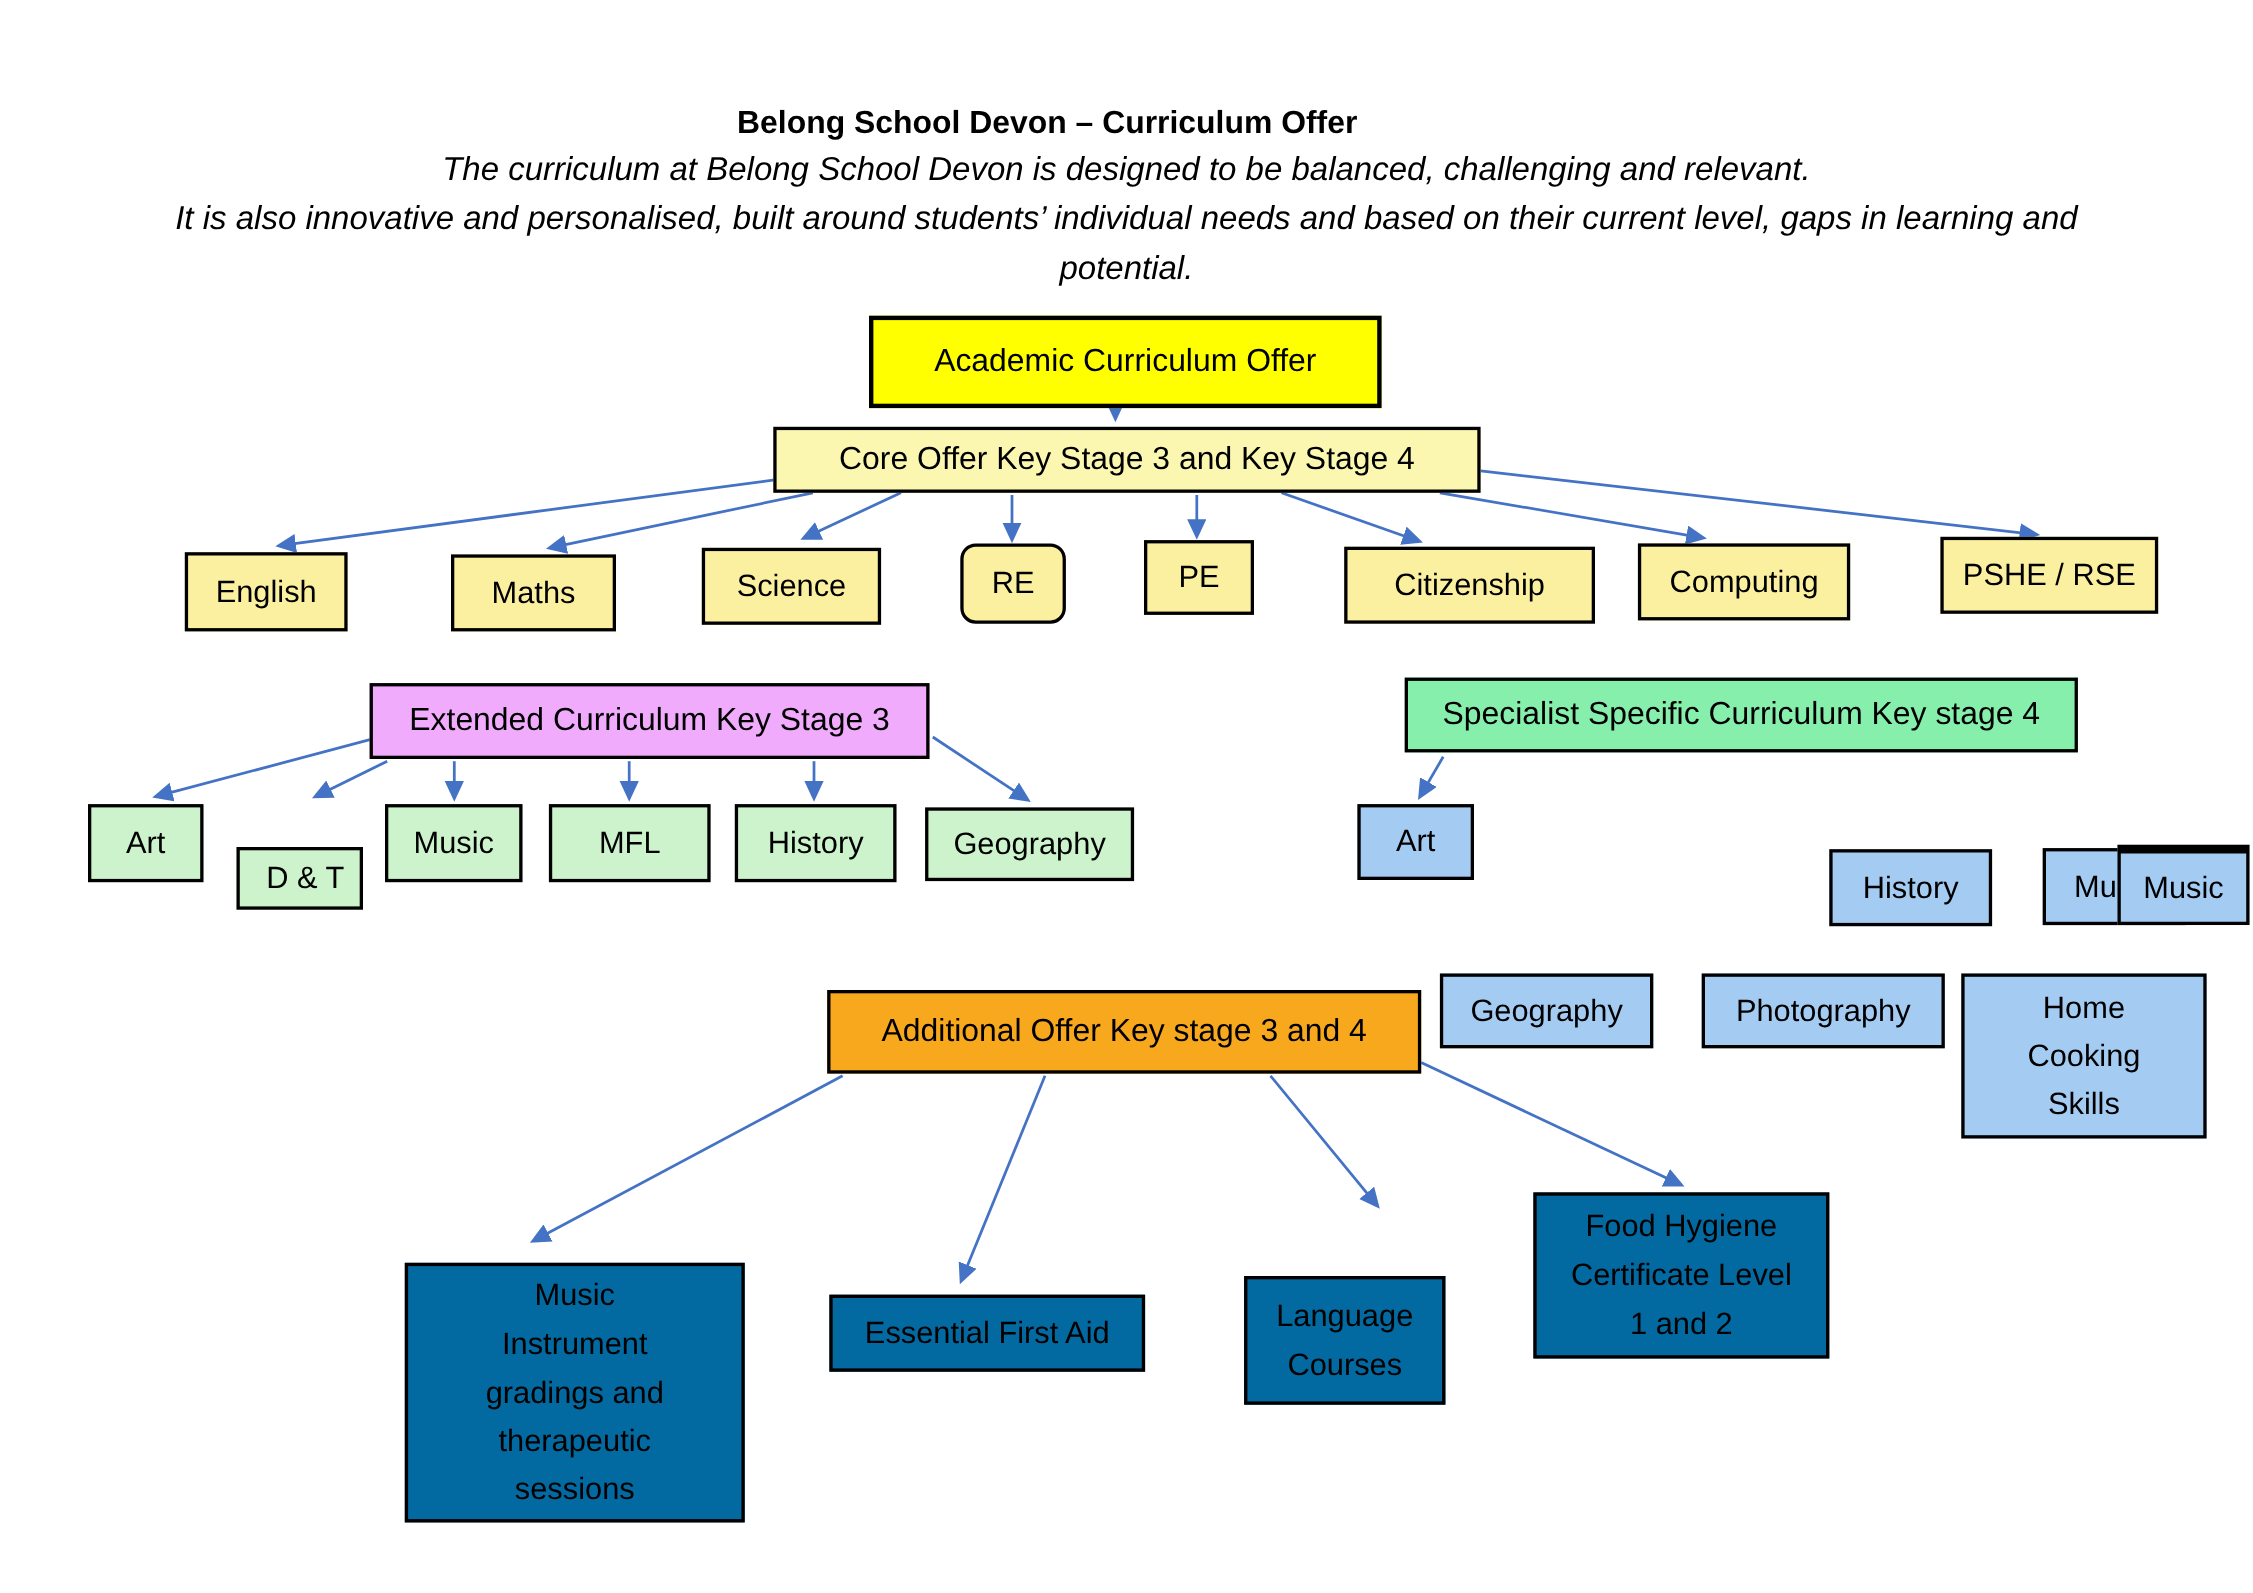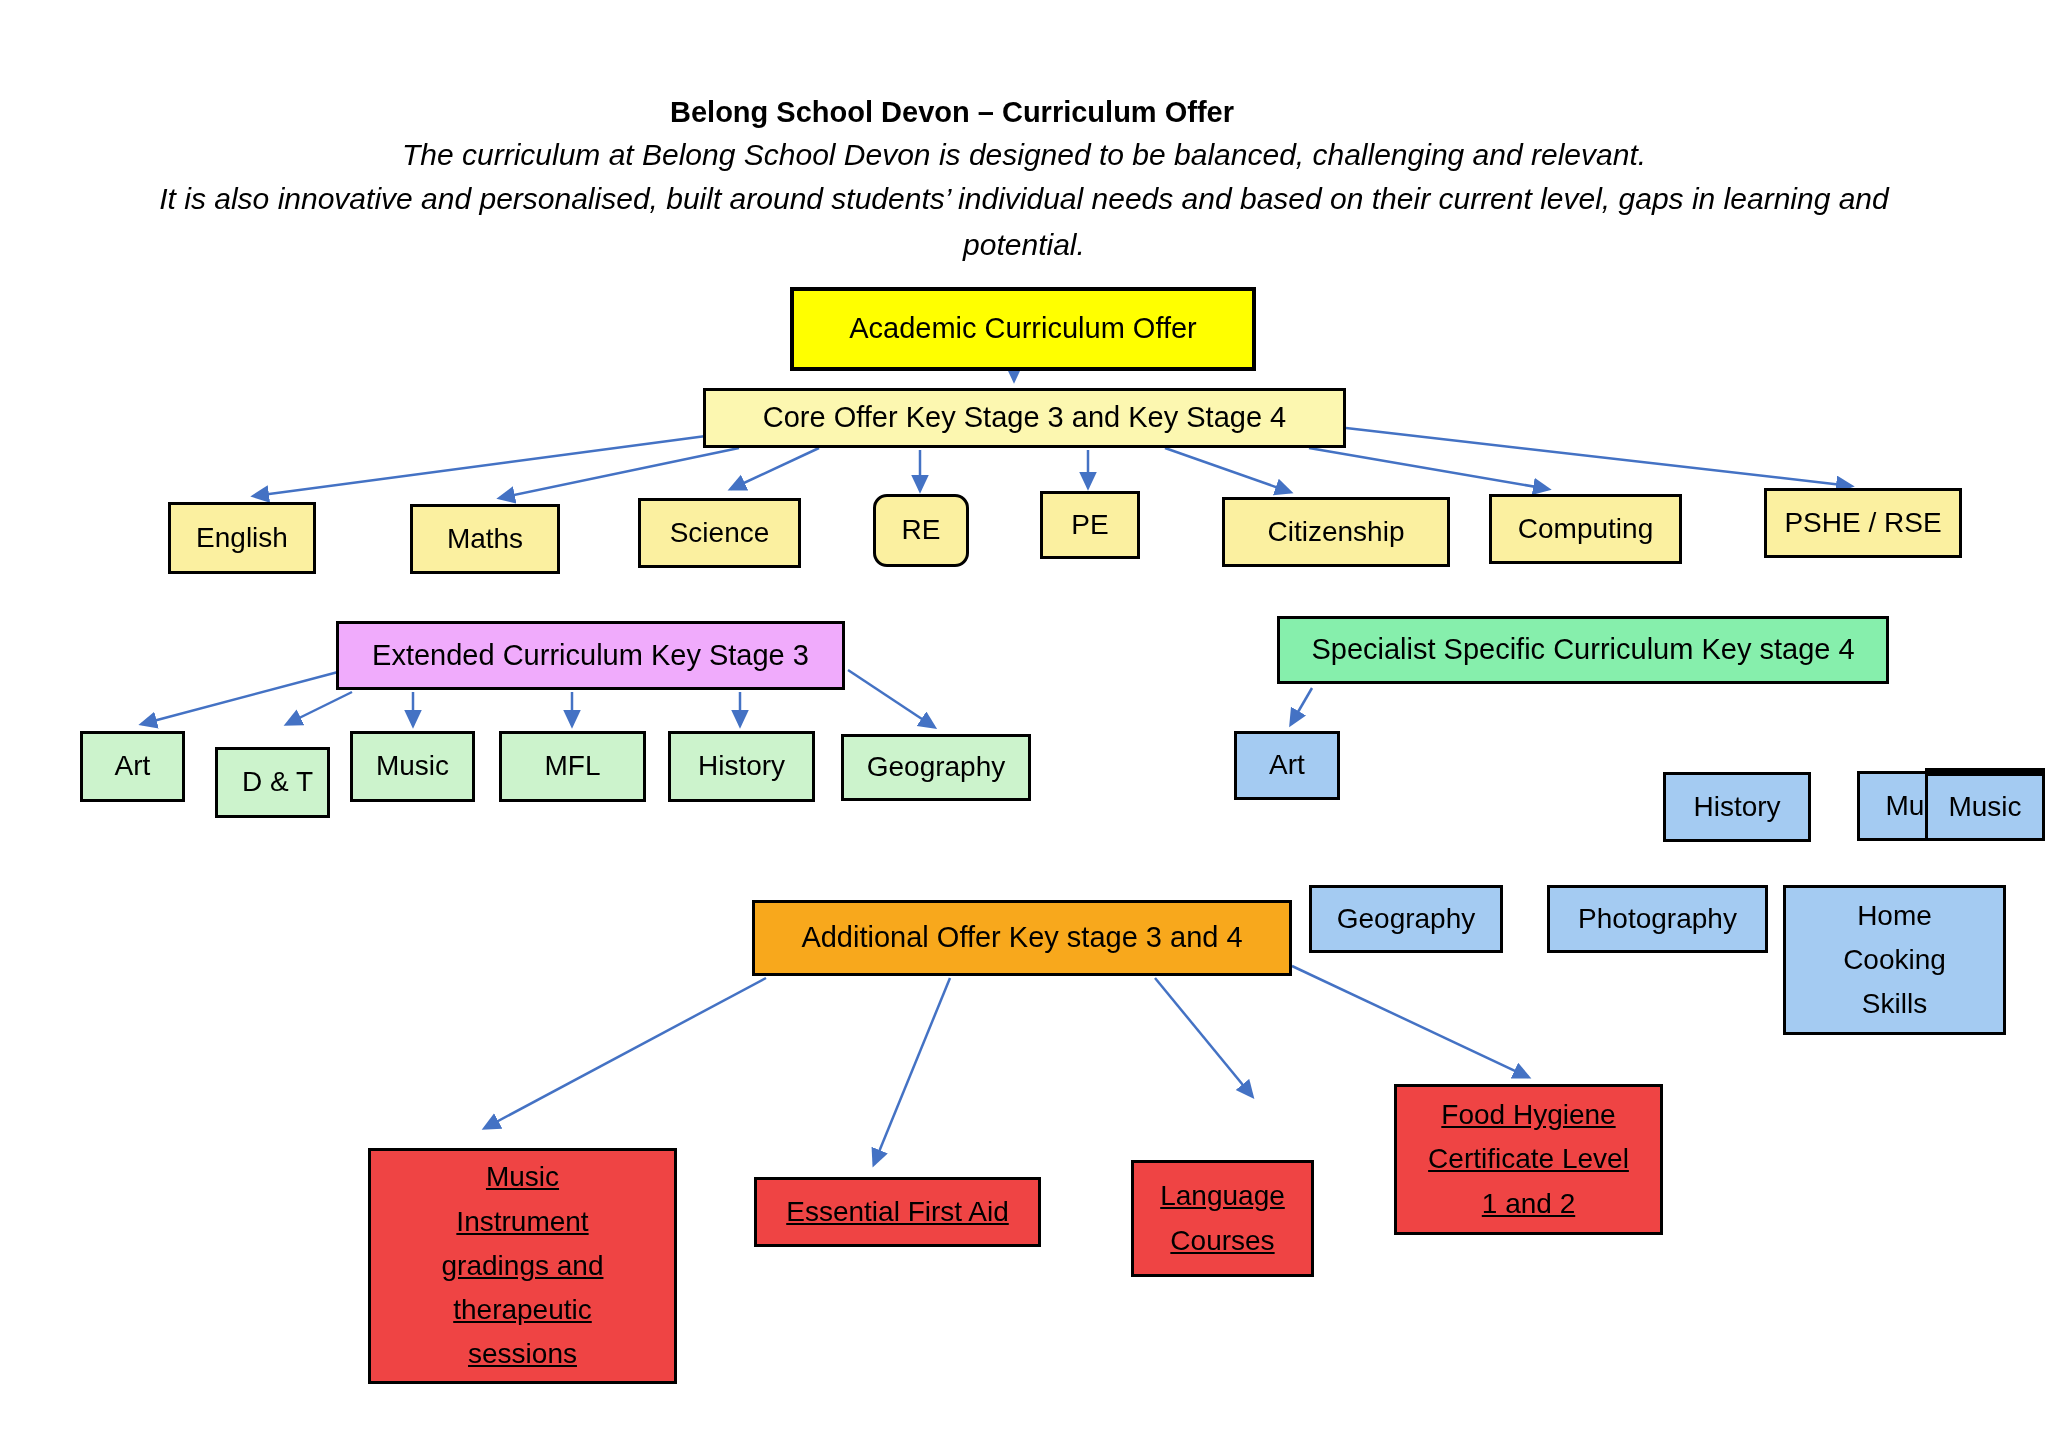--- a/index.html
+++ b/index.html
@@ -29,21 +29,21 @@
   }
   .hdr{font-size:29px;}
   .c-yellow-bright{background:#FFFF00;border-width:4px;}
   .c-yellow-core{background:#FCF7B0;}
   .c-yellow{background:#FBF0A0;}
   .c-green{background:#f0abfc;}
   .c-green-lt{background:#CCF3CC;}
   .c-blue{background:#86efac;}
   .c-blue-lt{background:#A4CBF2;}
   .c-orange{background:#F8A81C;}
-  .c-peach{background:#ef4444;text-decoration:underline;}
+  .c-peach{background:#0369a1;}
   #arrow-layer{position:absolute;left:0;top:0;z-index:1;pointer-events:none;}
   #arrow-layer line{stroke:#4472C4;stroke-width:2.5px;}
   .clip{overflow:hidden;}
 </style>
 </head>
 <body>
 
 <div id="canvas">
 
   <svg id="arrow-layer" width="2048" height="1448" viewBox="0 0 2048 1448">
@@ -87,21 +87,21 @@
   <div class="box c-yellow" style="left:410px;top:504px;width:150px;height:70px;">Maths</div>
   <div class="box c-yellow" style="left:638px;top:498px;width:163px;height:70px;">Science</div>
   <div class="box c-yellow" style="left:873px;top:494px;width:96px;height:73px;border-radius:14px;">RE</div>
   <div class="box c-yellow" style="left:1040px;top:491px;width:100px;height:68px;">PE</div>
   <div class="box c-yellow" style="left:1222px;top:497px;width:228px;height:70px;">Citizenship</div>
   <div class="box c-yellow" style="left:1489px;top:494px;width:193px;height:70px;">Computing</div>
   <div class="box c-yellow" style="left:1764px;top:488px;width:198px;height:70px;">PSHE / RSE</div>
 
   <div class="box hdr c-green" style="left:336px;top:621px;width:509px;height:69px;">Extended Curriculum Key Stage 3</div>
   <div class="box c-green-lt" style="left:80px;top:731px;width:105px;height:71px;">Art</div>
-  <div class="box c-green-lt" style="left:215px;top:747px;width:115px;height:71px;padding-left:10px;">D &amp; T</div>
+  <div class="box c-green-lt" style="left:215px;top:770px;width:115px;height:57px;padding-left:10px;">D &amp; T</div>
   <div class="box c-green-lt" style="left:350px;top:731px;width:125px;height:71px;">Music</div>
   <div class="box c-green-lt" style="left:499px;top:731px;width:147px;height:71px;">MFL</div>
   <div class="box c-green-lt" style="left:668px;top:731px;width:147px;height:71px;">History</div>
   <div class="box c-green-lt" style="left:841px;top:734px;width:190px;height:67px;">Geography</div>
 
   <div class="box hdr c-blue" style="left:1277px;top:616px;width:612px;height:68px;">Specialist Specific Curriculum Key stage 4</div>
   <div class="box c-blue-lt" style="left:1234px;top:731px;width:106px;height:69px;">Art</div>
   <div class="box c-blue-lt" style="left:1663px;top:772px;width:148px;height:70px;">History</div>
   <div class="box c-blue-lt clip" style="left:1857px;top:771px;width:130px;height:70px;">Music</div>
   <div class="box c-blue-lt" style="left:1925px;top:768px;width:120px;height:73px;border-top-width:8px;">Music</div>

